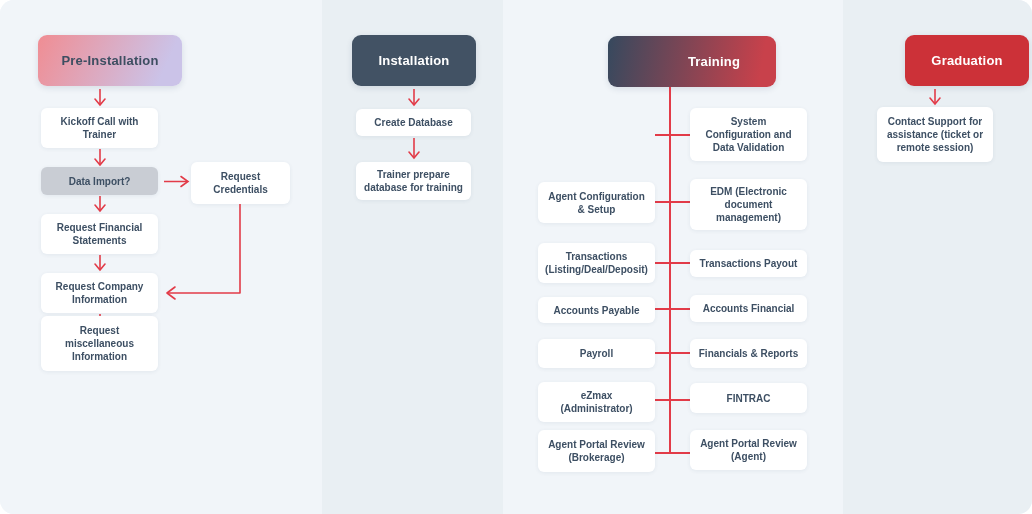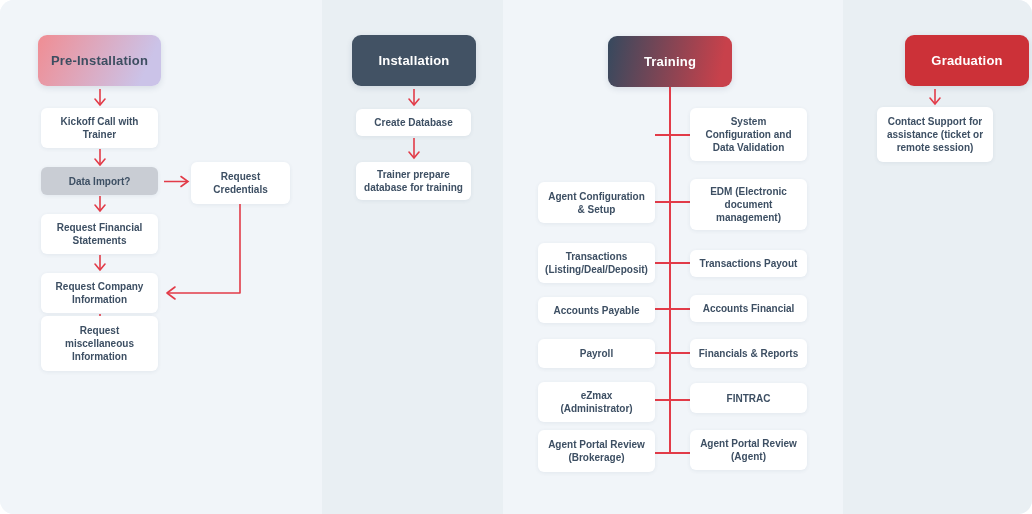--- a/index.html
+++ b/index.html
@@ -6,21 +6,21 @@
   .canvas{position:relative;width:1032px;height:514px;border-radius:14px;overflow:hidden;background:#f1f5f9;}
   .colbg{position:absolute;top:0;height:514px;}
   .colbg.light{background:#f1f5f9;}
   .colbg.dark{background:#e9eff3;}
 
   .hdr{position:absolute;display:flex;align-items:center;justify-content:center;text-align:center;
        border-radius:9px;font-weight:bold;font-size:13px;letter-spacing:.2px;
        box-shadow:0 2px 6px rgba(30,50,80,.12);}
   .hdr.pre{background:linear-gradient(115deg,#f08d93 0%,#cbc3e8 85%);color:#3d4e61;}
   .hdr.install{background:#425264;color:#ffffff;}
-  .hdr.training{background:linear-gradient(100deg,#36495e 0%,#c8414b 90%);color:#ffffff;}
+  .hdr.training{background:linear-gradient(100deg,#36495e 0%,#c8414b 90%);color:#ffffff;padding-left:44px;}
   .hdr.grad{background:#cc3138;color:#ffffff;margin-left:32px;}
 
   .box{position:absolute;display:flex;align-items:center;justify-content:center;text-align:center;
        background:#ffffff;border-radius:6px;color:#3d4f63;font-weight:bold;font-size:10px;
        line-height:1.3;padding:3px 7px;box-sizing:border-box;
        box-shadow:0 1px 4px rgba(30,60,90,.07);}
   .box.gray{background:#c9cdd4;}
 
   .arrow{position:absolute;}
   .arrow svg{display:block;}
@@ -29,21 +29,21 @@
 </head>
 <body>
 
 <div class="canvas">
 
   <div class="colbg light" style="left:0;width:322px"></div>
   <div class="colbg dark" style="left:322px;width:181px"></div>
   <div class="colbg light" style="left:503px;width:340px"></div>
   <div class="colbg dark" style="left:843px;width:189px"></div>
 
-  <div class="hdr pre" style="left:38px;top:35px;width:123px;height:51px">Pre-Installation</div>
+  <div class="hdr pre" style="left:38px;top:35px;width:144px;height:51px">Pre-Installation</div>
 
   <div class="arrow" style="left:93px;top:89px">
     <svg width="14" height="18" viewBox="0 0 14 18">
         <g stroke="#e23b48" stroke-width="1.6" fill="none" stroke-linecap="round">
           <line x1="7" y1="0" x2="7" y2="15"></line>
           <polyline points="2,10 7,16 12,10"></polyline>
         </g>
       </svg>
   </div>
 

